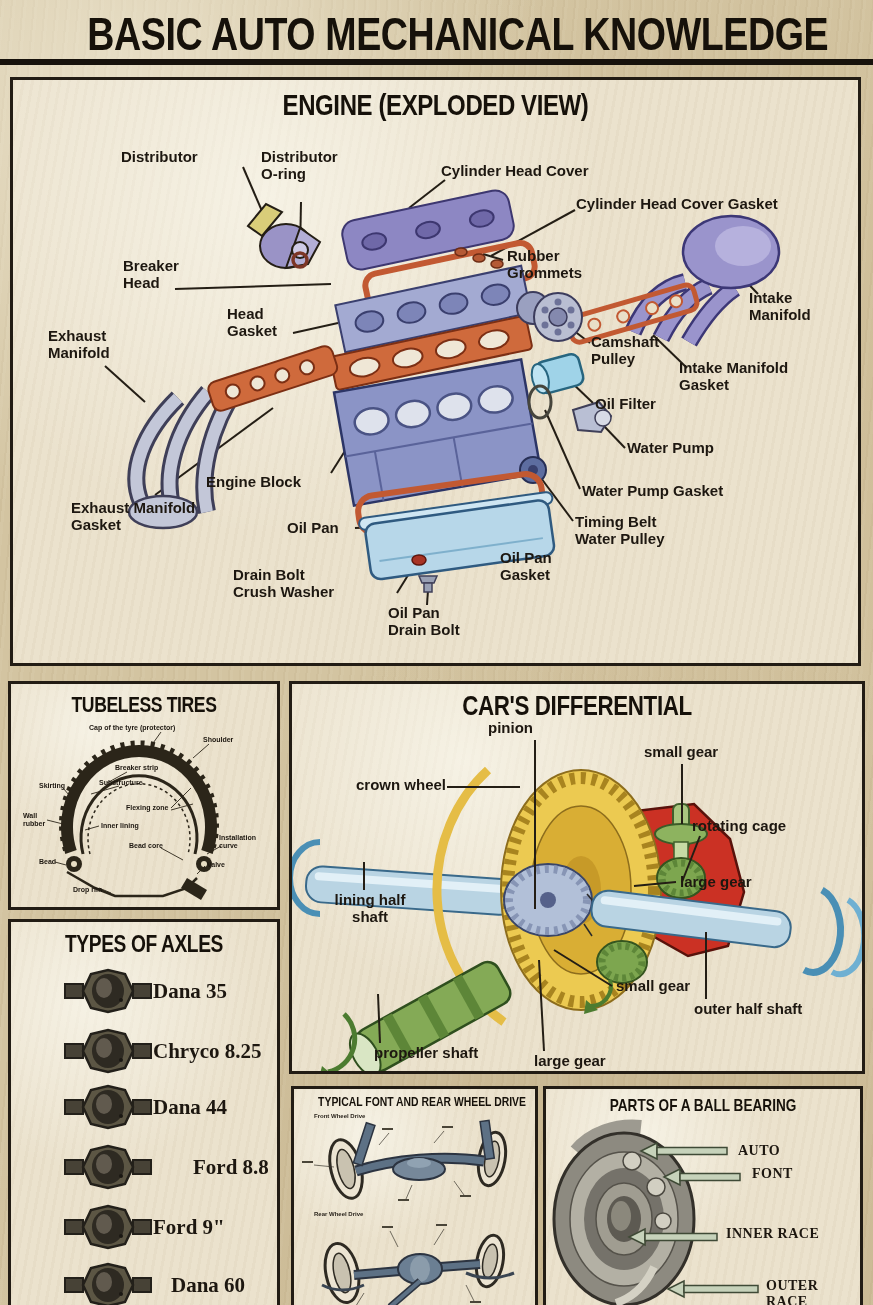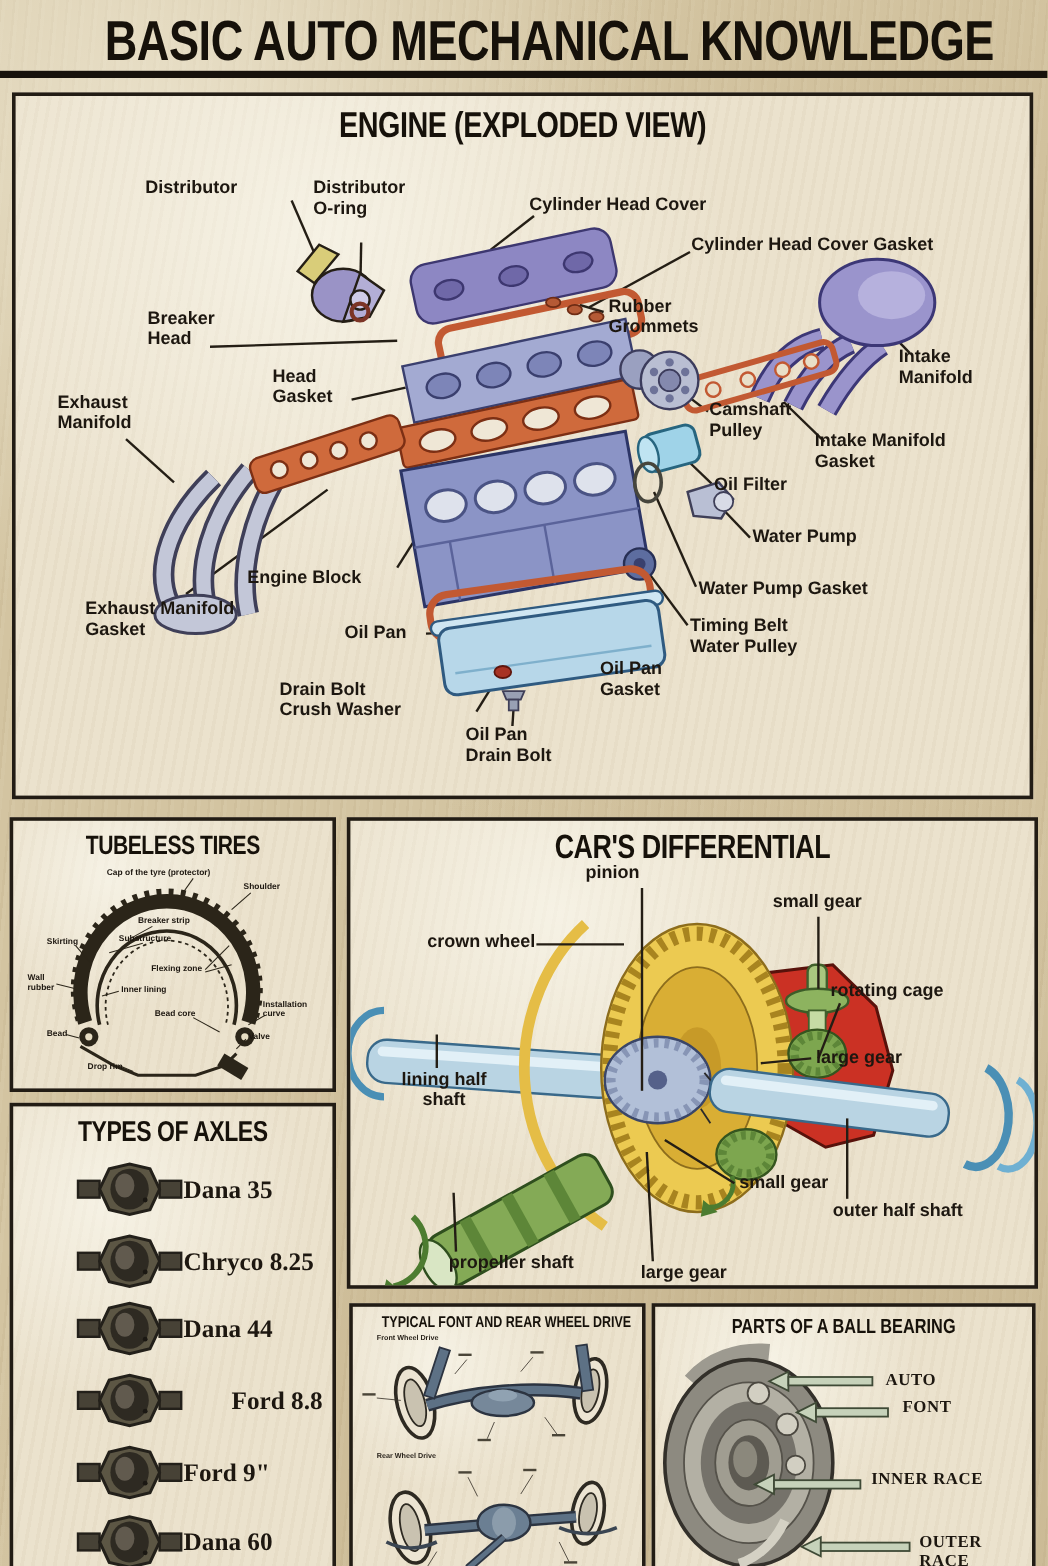--- a/index.html
+++ b/index.html
@@ -432,21 +432,21 @@
   <div class="abs" style="left:52px;top:338px;">
     <svg width="90" height="50" viewBox="0 0 90 50" style="position:static;">
       <rect x="2" y="18" width="18" height="14" fill="#474236" stroke="#23201a" stroke-width="2"></rect>
       <rect x="70" y="18" width="18" height="14" fill="#474236" stroke="#23201a" stroke-width="2"></rect>
       <polygon points="20,25 28,8 45,4 62,8 70,25 62,42 45,46 28,42" fill="#5c5644" stroke="#23201a" stroke-width="2.5"></polygon>
       <ellipse cx="45" cy="25" rx="16" ry="17" fill="#2e2a22"></ellipse>
       <ellipse cx="41" cy="22" rx="8" ry="10" fill="#6e675a" opacity=".8"></ellipse>
       <circle cx="58" cy="34" r="2" fill="#1b1813"></circle>
     </svg>
   </div>
-  <div class="lbl albl" style="left:142px;top:352px;">Dana 60</div>
+  <div class="lbl albl" style="left:142px;top:352px;padding-left:18px;">Dana 60</div>
 </div>
 
 <div class="box" style="left:291px;top:1086px;width:241px;height:219px;">
   <svg width="241" height="219" viewBox="0 0 241 219">
 
     <g transform="translate(0,32)">
       <g transform="rotate(-14 52 48)">
         <ellipse cx="52" cy="48" rx="15" ry="30" fill="#ece4d2" stroke="#2e2a22" stroke-width="3"></ellipse>
         <ellipse cx="52" cy="48" rx="8" ry="20" fill="#c9c2b0" stroke="#2e2a22" stroke-width="1.5"></ellipse>
       </g>

